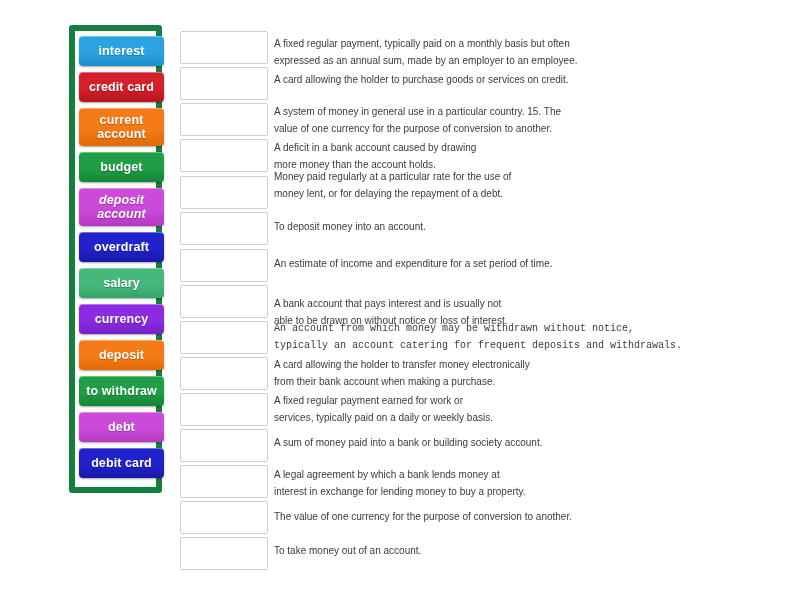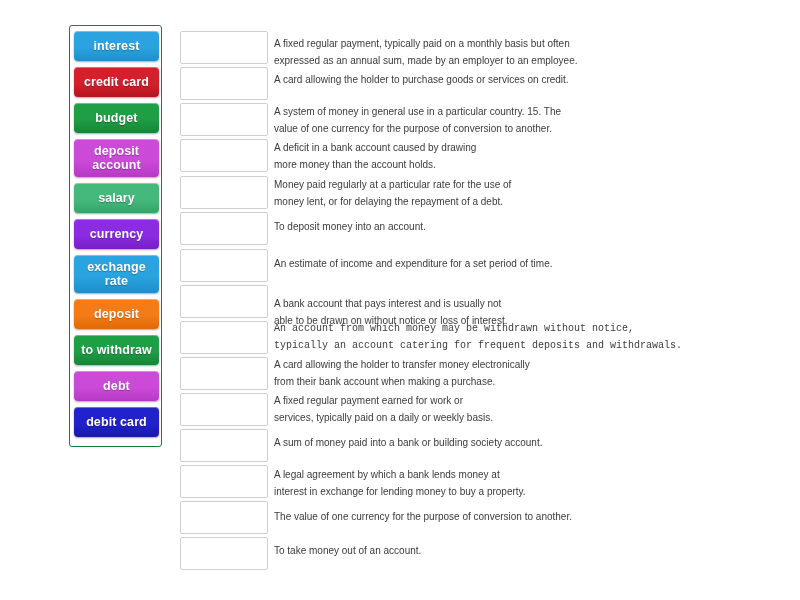--- a/index.html
+++ b/index.html
@@ -19,21 +19,21 @@
     background: #ffffff;
   }
 
   
   .tile-panel {
     position: absolute;
     left: 69px;
     top: 25px;
     width: 93px;
     box-sizing: border-box;
-    border: 1px solid #15803d;
+    border: 6px solid #15803d;
     border-radius: 3px;
     background: #ffffff;
     padding: 5px 4px 5px 4px;
   }
 
   .tile {
     position: relative;
     box-sizing: border-box;
     width: 85px;
     min-height: 30px;
@@ -83,27 +83,28 @@
   }
 </style>
 </head>
 <body>
 
 <div id="app">
 
   <div class="tile-panel" id="tile-panel">
       <div class="tile" style="background: linear-gradient(rgb(42, 163, 224) 0%, rgb(42, 163, 224) 55%, rgb(29, 143, 203) 100%);">interest</div>
       <div class="tile" style="background: linear-gradient(rgb(211, 32, 43) 0%, rgb(211, 32, 43) 55%, rgb(181, 21, 31) 100%);">credit card</div>
+      <div class="tile two-line" style="background: linear-gradient(rgb(244, 123, 22) 0%, rgb(244, 123, 22) 55%, rgb(224, 106, 8) 100%);">current
+account</div>
       <div class="tile" style="background: linear-gradient(rgb(30, 158, 69) 0%, rgb(30, 158, 69) 55%, rgb(22, 132, 55) 100%);">budget</div>
-      <div class="tile two-line" style="background: linear-gradient(rgb(203, 75, 216) 0%, rgb(203, 75, 216) 55%, rgb(182, 57, 196) 100%);">deposit
+      <div class="tile two-line" style="background: linear-gradient(rgb(203, 75, 216) 0%, rgb(203, 75, 216) 55%, rgb(182, 57, 196) 100%); font-style: italic;">deposit
 account</div>
+      <div class="tile" style="background: linear-gradient(rgb(34, 34, 204) 0%, rgb(34, 34, 204) 55%, rgb(24, 24, 170) 100%);">overdraft</div>
       <div class="tile" style="background: linear-gradient(rgb(69, 185, 124) 0%, rgb(69, 185, 124) 55%, rgb(52, 164, 105) 100%);">salary</div>
       <div class="tile" style="background: linear-gradient(rgb(139, 43, 226) 0%, rgb(139, 43, 226) 55%, rgb(118, 31, 199) 100%);">currency</div>
-      <div class="tile two-line" style="background: linear-gradient(rgb(42, 163, 224) 0%, rgb(42, 163, 224) 55%, rgb(29, 143, 203) 100%);">exchange
-rate</div>
       <div class="tile" style="background: linear-gradient(rgb(244, 123, 22) 0%, rgb(244, 123, 22) 55%, rgb(224, 106, 8) 100%);">deposit</div>
       <div class="tile" style="background: linear-gradient(rgb(30, 158, 69) 0%, rgb(30, 158, 69) 55%, rgb(22, 132, 55) 100%);">to withdraw</div>
       <div class="tile" style="background: linear-gradient(rgb(203, 75, 216) 0%, rgb(203, 75, 216) 55%, rgb(182, 57, 196) 100%);">debt</div>
       <div class="tile" style="background: linear-gradient(rgb(34, 34, 204) 0%, rgb(34, 34, 204) 55%, rgb(24, 24, 170) 100%);">debit card</div>
     </div>
 
   <div id="answer-layer">
       <div class="answer-box" style="top: 31px;"></div>
       <div class="answer-box" style="top: 67px;"></div>
       <div class="answer-box" style="top: 103px;"></div>
@@ -122,21 +123,21 @@
     </div>
 
   <div id="definition-layer">
       <div class="definition" style="top: 35px;">A fixed regular payment, typically paid on a monthly basis but often
 expressed as an annual sum, made by an employer to an employee.</div>
       <div class="definition" style="top: 71px;">A card allowing the holder to purchase goods or services on credit.</div>
       <div class="definition" style="top: 103px;">A system of money in general use in a particular country. 15. The
 value of one currency for the purpose of conversion to another.</div>
       <div class="definition" style="top: 139px;">A deficit in a bank account caused by drawing
 more money than the account holds.</div>
-      <div class="definition" style="top: 176px;">Money paid regularly at a particular rate for the use of
+      <div class="definition" style="top: 168px;">Money paid regularly at a particular rate for the use of
 money lent, or for delaying the repayment of a debt.</div>
       <div class="definition" style="top: 218px;">To deposit money into an account.</div>
       <div class="definition" style="top: 255px;">An estimate of income and expenditure for a set period of time.</div>
       <div class="definition" style="top: 295px;">A bank account that pays interest and is usually not
 able to be drawn on without notice or loss of interest.</div>
       <div class="definition" style="top: 320px; font-family: Liberation Mono, monospace;">An account from which money may be withdrawn without notice,
 typically an account catering for frequent deposits and withdrawals.</div>
       <div class="definition" style="top: 356px;">A card allowing the holder to transfer money electronically
 from their bank account when making a purchase.</div>
       <div class="definition" style="top: 392px;">A fixed regular payment earned for work or

